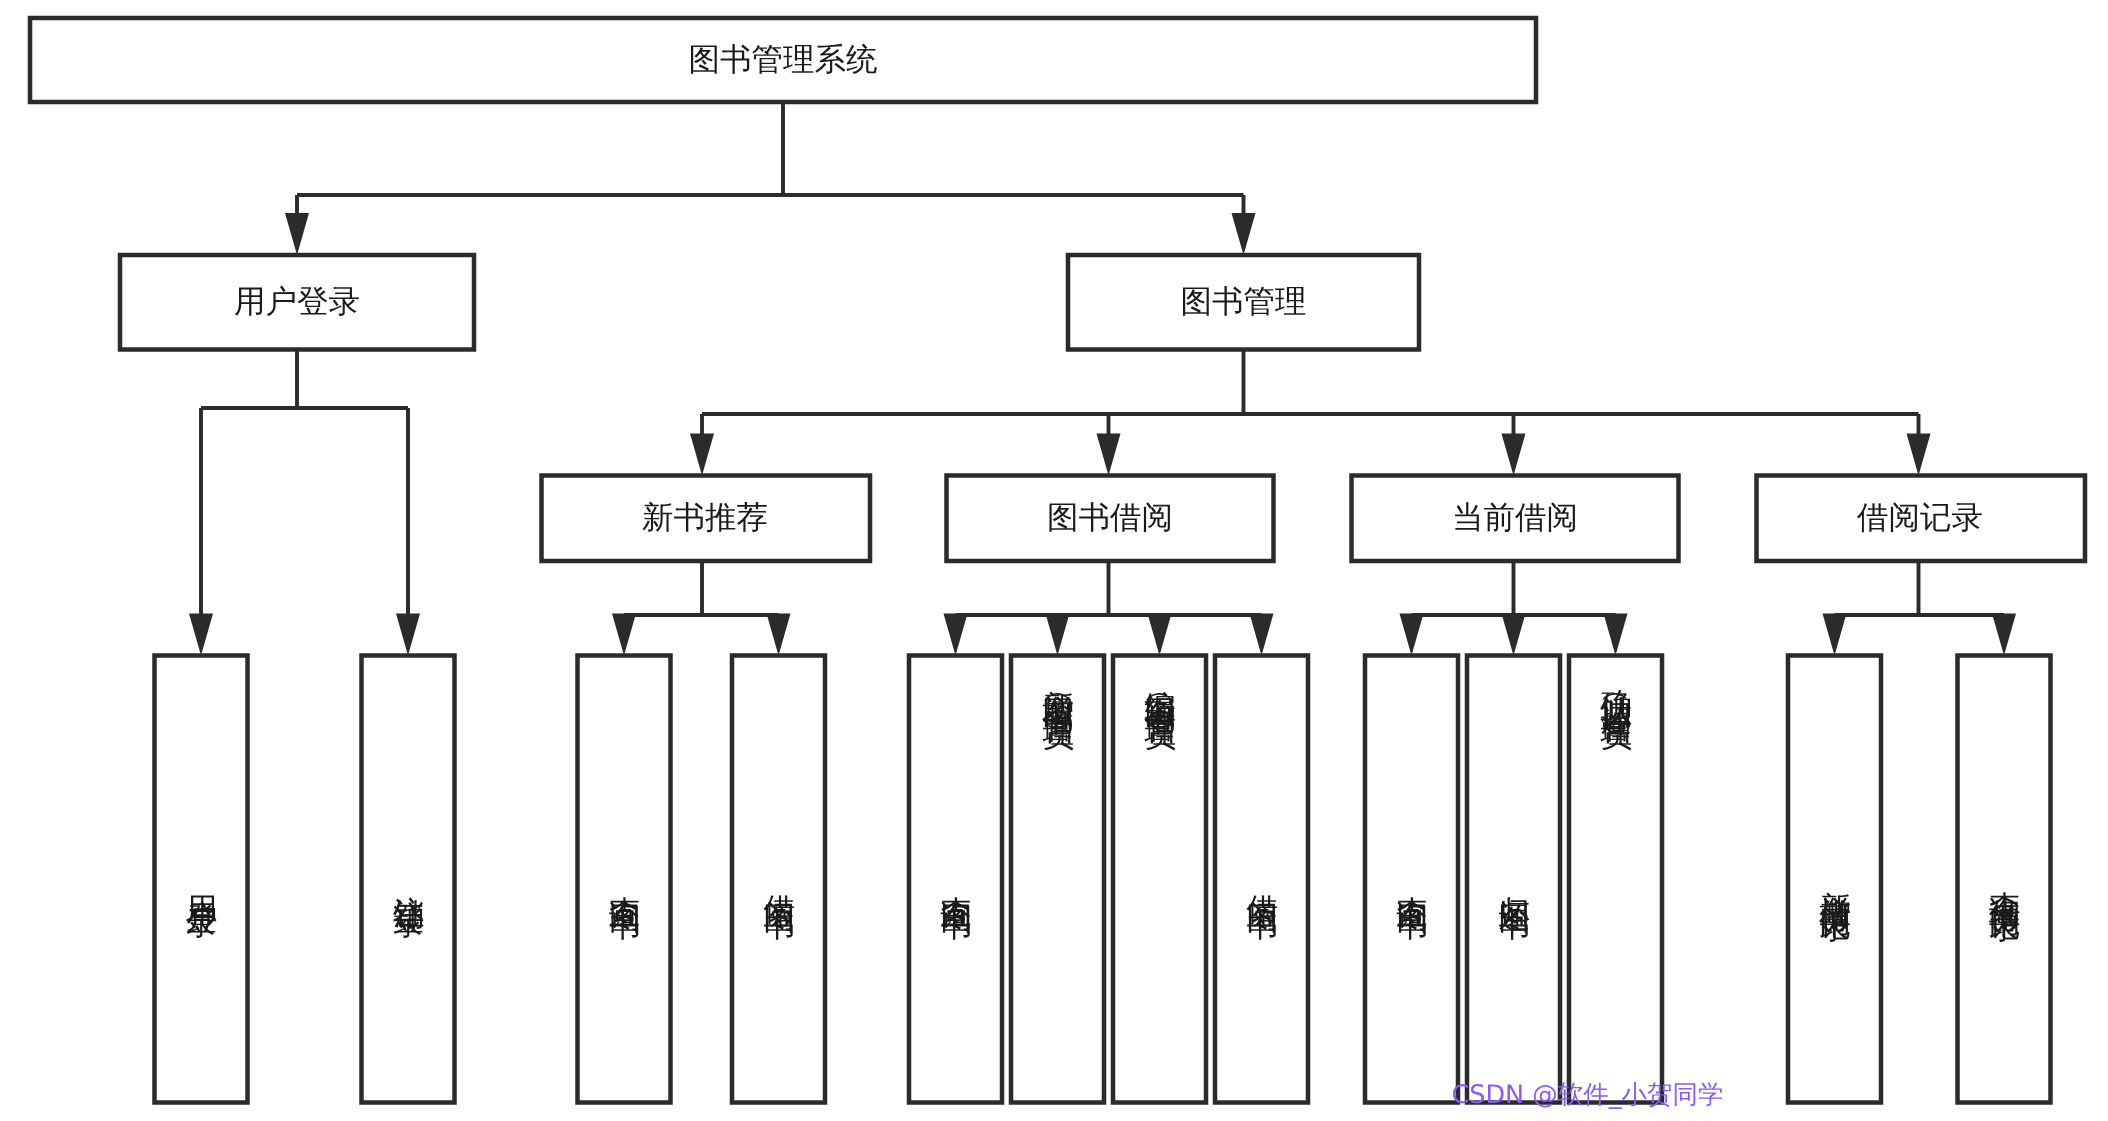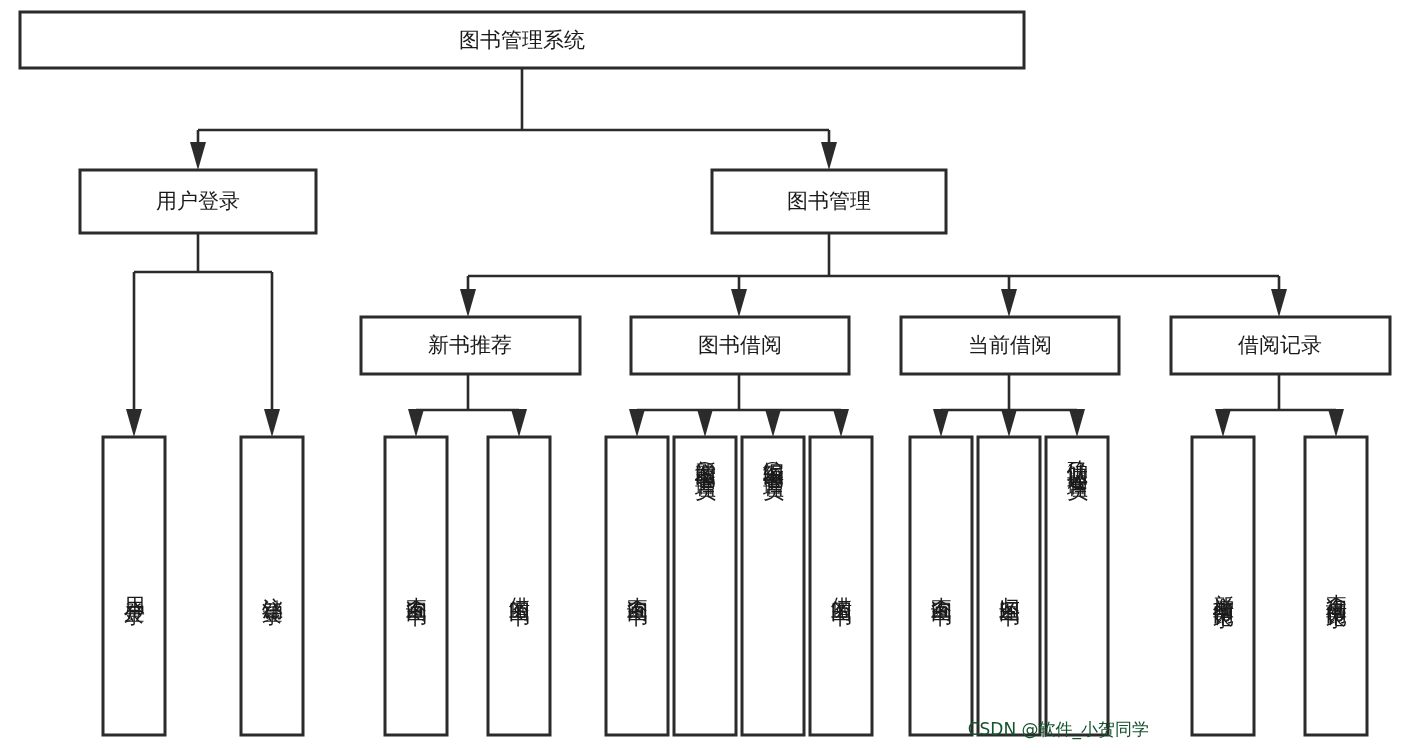--- a/index.html
+++ b/index.html
@@ -64,21 +64,21 @@
     align-items: center;
     justify-content: center;
     pointer-events: none;
   }
   .watermark {
     position: absolute;
     right: 14px;
     bottom: 6px;
     font-family: "DejaVu Sans", "Liberation Sans", sans-serif;
     font-size: 17px;
-    color: #14532d;
+    color: #8b5cf6;
     white-space: nowrap;
     user-select: none;
   }
 </style>
 </head>
 <body>
 
 <div id="diagram-root">
 
   <svg class="flow" viewBox="0 0 1405 747">

